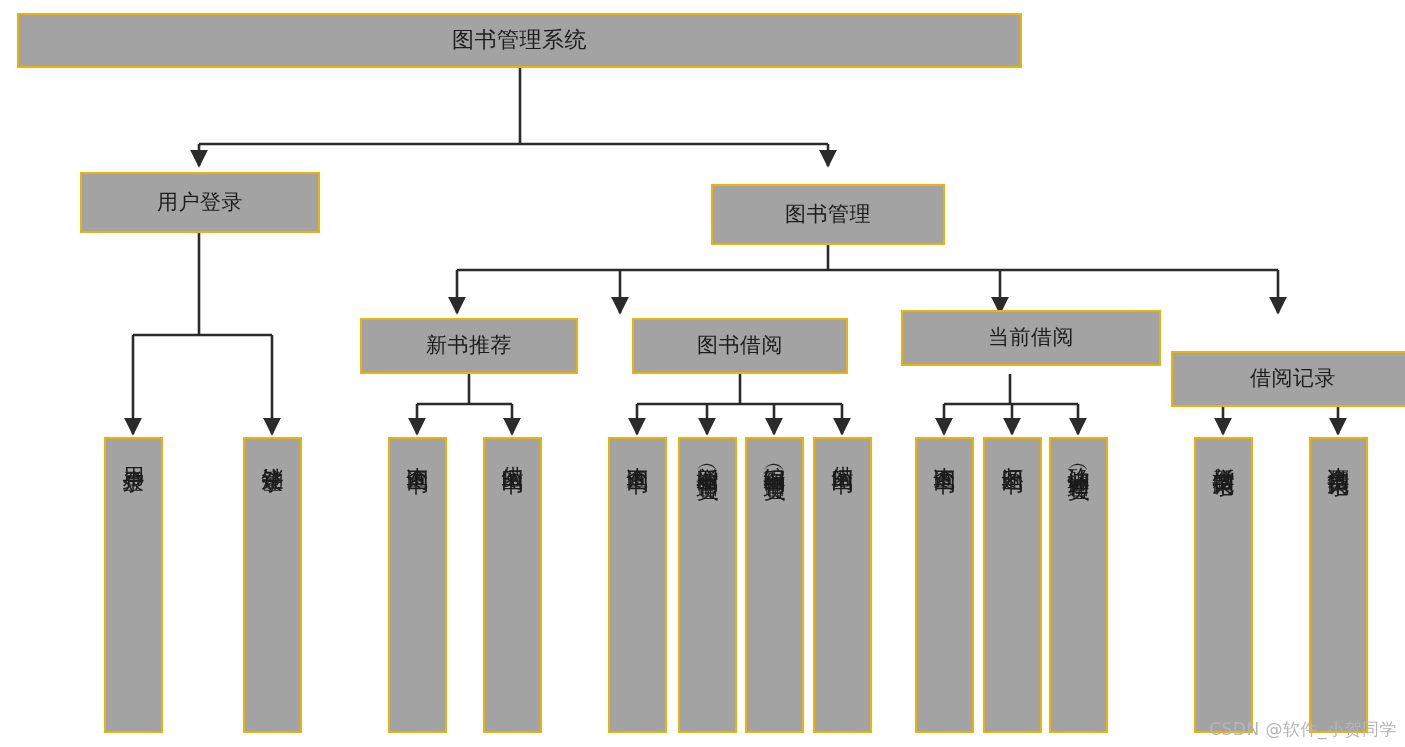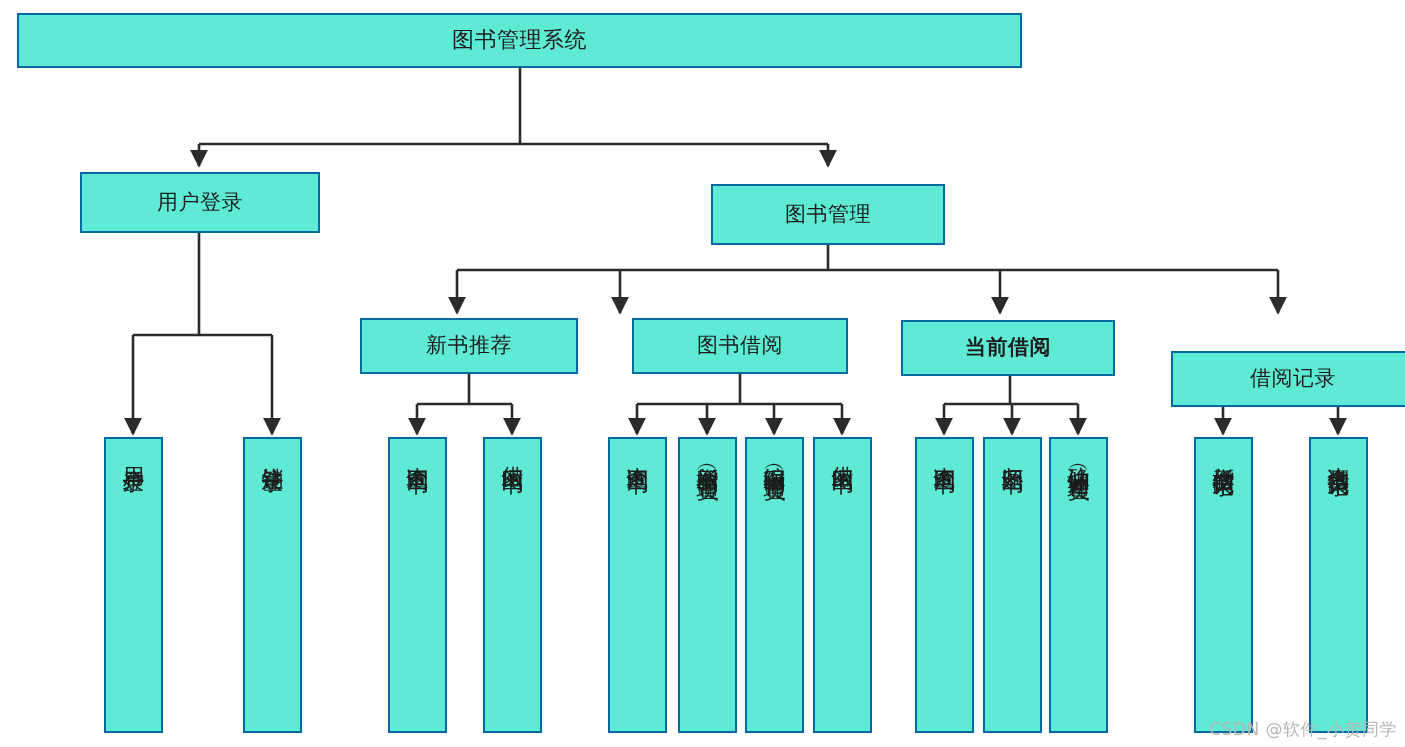--- a/index.html
+++ b/index.html
@@ -20,22 +20,22 @@
   #diagram-svg {
     position: absolute;
     left: 0;
     top: 0;
     width: 1405px;
     height: 747px;
   }
   .node {
     position: absolute;
     box-sizing: border-box;
-    background: #5eead4;
-    border: 2px solid #0369a1;
+    background: #a3a3a3;
+    border: 2px solid #eab308;
     display: flex;
     align-items: center;
     justify-content: center;
     color: #1c1c1c;
   }
   .node-label {
     display: block;
     text-align: center;
     line-height: 1.12;
     color: #1c1c1c;
@@ -143,21 +143,21 @@
   </div>
 
   <div class="node horiz" style="left:360px; top:318px; width:218px; height:56px;">
     <span class="node-label">新书推荐</span>
   </div>
 
   <div class="node horiz" style="left:632px; top:318px; width:216px; height:56px;">
     <span class="node-label">图书借阅</span>
   </div>
 
-  <div class="node horiz" style="left:901px; top:320px; width:214px; height:56px;font-weight:bold;">
+  <div class="node horiz" style="left:901px; top:310px; width:260px; height:56px;">
     <span class="node-label">当前借阅</span>
   </div>
 
   <div class="node horiz" style="left:1171px; top:320px; width:244px; height:56px;margin-top:31px;">
     <span class="node-label">借阅记录</span>
   </div>
 
   <div class="node vert" style="left:104px; top:437px; width:59px; height:296px;">
     <span class="node-label">用户登录</span>
   </div>

